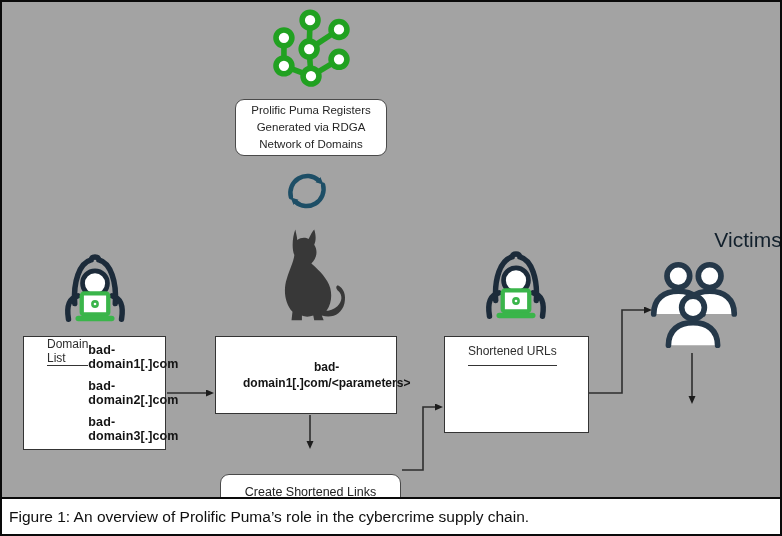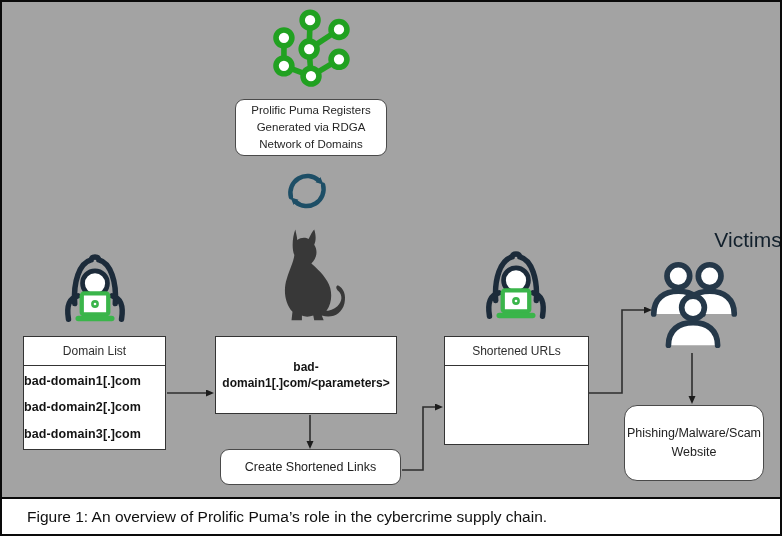--- a/index.html
+++ b/index.html
@@ -4,21 +4,21 @@
 <style>
   html,body{margin:0;padding:0;background:#fff;}
   .canvas{
     position:relative;width:782px;height:536px;box-sizing:border-box;
     border:2px solid #0a0a0a;background:#a3a3a3;overflow:hidden;
     font-family:"Liberation Sans", sans-serif;color:#1c1c1c;
   }
   .abs{position:absolute;}
   .hdrbox{
     position:absolute;box-sizing:border-box;background:#fff;
-    border:1.5px solid #343434;display:flex;flex-direction:column;
+    border:1.5px solid #343434;display:flex;padding-left:23px;
   }
   .hdr{
     height:29px;box-sizing:border-box;border-bottom:1.5px solid #343434;
     display:flex;align-items:center;justify-content:center;
     font-size:12px;color:#2d2d2d;
   }
   .bodyrows{flex:1;display:flex;flex-direction:column;justify-content:space-around;align-items:flex-start;padding:2px 0;}
   .cell{font-size:12.5px;font-weight:bold;color:#141414;letter-spacing:.1px;}
   .urlbody{
     flex:1;display:flex;align-items:center;justify-content:center;text-align:center;
@@ -31,21 +31,21 @@
   }
   .register{border-radius:9px;font-size:11.5px;color:#262626;line-height:1.45;}
   .create{border-radius:9px;font-size:12.5px;color:#222;}
   .website{border-radius:13px;font-size:12.5px;color:#222;line-height:1.5;}
   .victims-label{
     position:absolute;text-align:center;font-size:21px;color:#12202c;
   }
   .caption{
     position:absolute;left:0;right:0;bottom:0;top:495px;
     border-top:2px solid #0a0a0a;display:flex;align-items:center;
-    padding-left:25px;font-size:15.5px;color:#0f0f0f;background:#fff;
+    padding-left:7px;font-size:15.5px;color:#0f0f0f;background:#fff;
   }
   svg{display:block;}
   .overlay{position:absolute;left:0;top:0;pointer-events:none;}
 </style>
 </head>
 <body>
 
 <div class="canvas">
 
   <svg width="0" height="0" style="position:absolute" aria-hidden="true">
@@ -129,40 +129,36 @@
       <div class="cell">bad-domain1[.]com</div>
       <div class="cell">bad-domain2[.]com</div>
       <div class="cell">bad-domain3[.]com</div>
     </div>
   </div>
 
   <div class="hdrbox" style="left:213px;top:334px;width:182px;height:78px">
     <div class="urlbody">bad-domain1[.]com/&lt;parameters&gt;</div>
   </div>
 
-  <div class="roundbox create" style="left:218px;top:447px;width:181px;height:36px">
+  <div class="roundbox create" style="left:218px;top:472px;width:181px;height:36px">
     <div>Create Shortened Links</div>
   </div>
 
-  <div class="hdrbox" style="left:442px;top:334px;width:145px;height:109px">
+  <div class="hdrbox" style="left:442px;top:334px;width:145px;height:97px">
     <div class="hdr">Shortened URLs</div>
   </div>
 
   <div class="victims-label" style="left:692px;top:226px;width:108px">Victims</div>
 
   <svg class="abs" style="left:646px;top:258px" width="92" height="92" viewBox="0 0 94 92">
     <use href="#sym-person" x="0" y="0" width="62" height="58"></use>
     <use href="#sym-person" x="32" y="0" width="62" height="58"></use>
     <use href="#sym-person" x="15" y="32" width="62" height="58"></use>
   </svg>
 
-  <div class="roundbox website" style="left:622px;top:403px;width:140px;height:76px">
-    <div>Phishing/Malware/Scam</div>
-    <div>Website</div>
-  </div>
 
   <svg class="overlay" width="782" height="536">
     <g fill="none" stroke="#2e2e2e" stroke-width="1.6">
       <line x1="165" y1="391" x2="205" y2="391" marker-end="url(#ah)"></line>
       <line x1="308" y1="413" x2="308" y2="440" marker-end="url(#ah)"></line>
       <polyline points="400,468 421,468 421,405 434,405" marker-end="url(#ah)"></polyline>
       <polyline points="587,391 620,391 620,308 643,308" marker-end="url(#ah)"></polyline>
       <line x1="690" y1="351" x2="690" y2="395" marker-end="url(#ah)"></line>
     </g>
   </svg>

